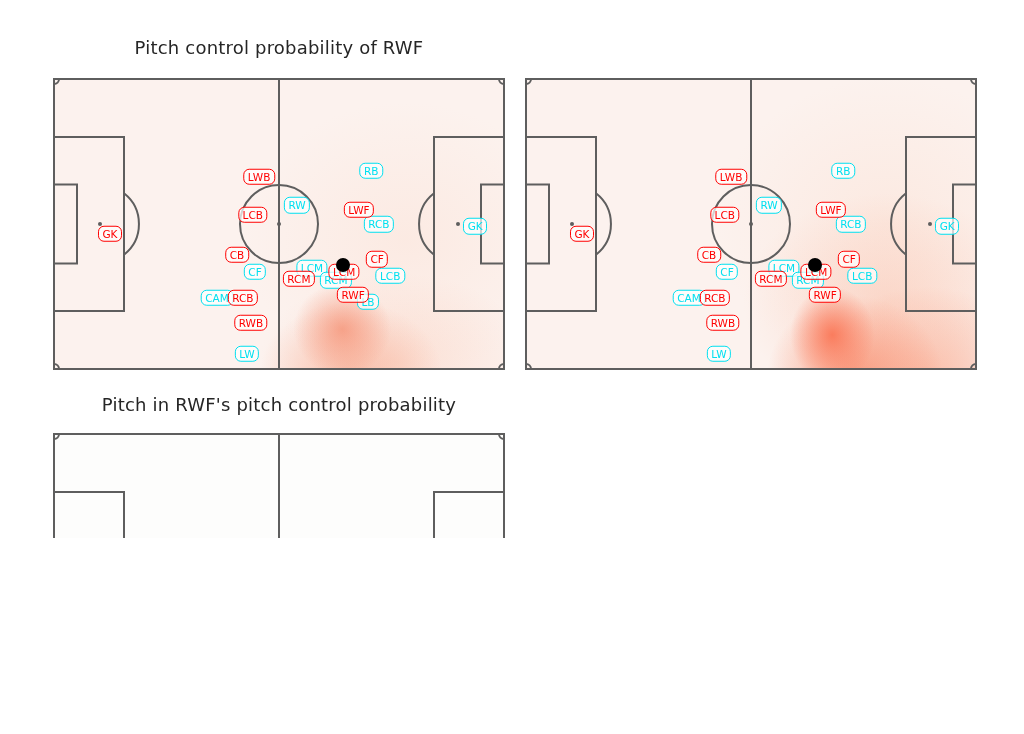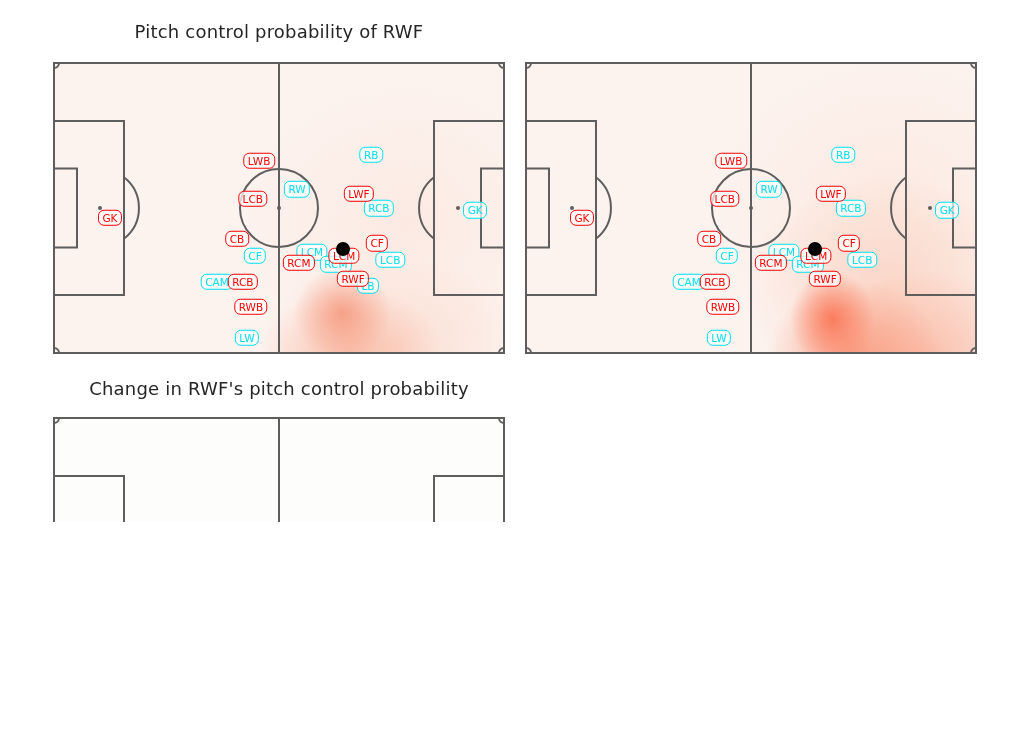--- a/index.html
+++ b/index.html
@@ -1,18 +1,18 @@
 <!DOCTYPE html>
 <html><head>
 <meta charset="utf-8">
 <style>
   html,body { margin:0; padding:0; background:#ffffff; }
   #figure {
     position:relative; width:1024px; height:522px; background:#ffffff;
-    font-family:"DejaVu Sans", sans-serif; overflow:hidden;
+    font-family:"DejaVu Sans", sans-serif; overflow:hidden;margin-top:16px;
   }
   .panel-title {
     position:absolute; width:452px; text-align:center;
     font-size:18px; color:#262626; letter-spacing:0.2px;
   }
   .t0 { left:53px; top:21px; }
   .t1 { left:525px; top:21px; }
   .t2 { left:53px; top:378px; }
   .pitch {
     position:absolute; width:452px; height:292px; overflow:hidden;
@@ -126,21 +126,21 @@
         <div class="player-chip" style="left: 43.8%; top: 83.9%; color: rgb(255, 0, 0); border-color: rgb(255, 0, 0);">RWB</div>
         <div class="player-chip" style="left: 54.4%; top: 68.8%; color: rgb(255, 0, 0); border-color: rgb(255, 0, 0);">RCM</div>
         <div class="player-chip" style="left: 64.4%; top: 66.4%; color: rgb(255, 0, 0); border-color: rgb(255, 0, 0);">LCM</div>
         <div class="player-chip" style="left: 67.7%; top: 45.2%; color: rgb(255, 0, 0); border-color: rgb(255, 0, 0);">LWF</div>
         <div class="player-chip" style="left: 71.7%; top: 62%; color: rgb(255, 0, 0); border-color: rgb(255, 0, 0);">CF</div>
         <div class="player-chip" style="left: 66.4%; top: 74.3%; color: rgb(255, 0, 0); border-color: rgb(255, 0, 0);">RWF</div>
         <div class="ball" style="left: 64.2%; top: 64%; background: rgb(0, 0, 0);"></div>
       </div>
   </div>
 
-  <div class="panel-title t2">Change in RWF's pitch control probability</div>
+  <div class="panel-title t2">Pitch in RWF's pitch control probability</div>
   <div class="pitch p2">
     <div class="heat-layer" style="background-color: rgb(253, 253, 252); background-image: radial-gradient(10% 17% at 70% 89%, rgba(247, 145, 120, 0.75) 0%, rgba(255, 255, 255, 0) 72%), radial-gradient(19% 27% at 70% 100%, rgba(249, 168, 140, 0.55) 0%, rgba(255, 255, 255, 0) 72%), radial-gradient(30% 28% at 79% 104%, rgba(251, 205, 186, 0.42) 0%, rgba(255, 255, 255, 0) 72%);"></div>
     <svg class="pitch-svg" viewBox="0 0 452 292">
     <rect x="1" y="1" width="450" height="290" stroke="#5e5e5e" stroke-width="2" fill="none"></rect>
     <line x1="226" y1="1" x2="226" y2="291" stroke="#5e5e5e" stroke-width="2" fill="none"></line>
     <circle cx="226" cy="146" r="39" stroke="#5e5e5e" stroke-width="2" fill="none"></circle>
     <circle cx="226" cy="146" r="2" fill="#5e5e5e"></circle>
     <rect x="1" y="59" width="70" height="174" stroke="#5e5e5e" stroke-width="2" fill="none"></rect>
     <rect x="1" y="106.5" width="23" height="79" stroke="#5e5e5e" stroke-width="2" fill="none"></rect>
     <circle cx="47" cy="146" r="2" fill="#5e5e5e"></circle>

